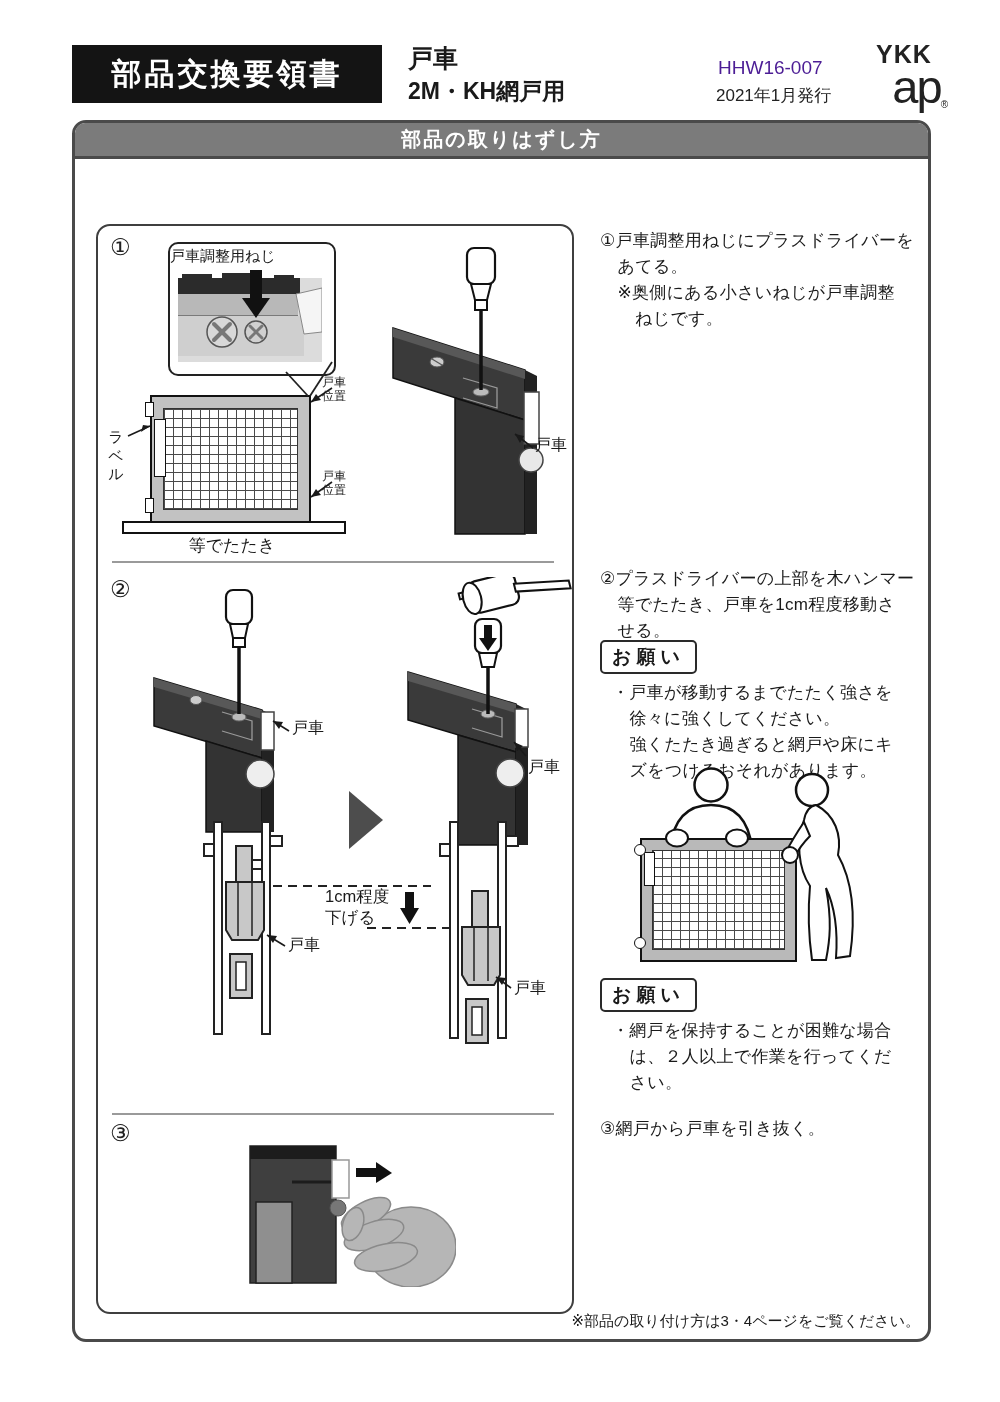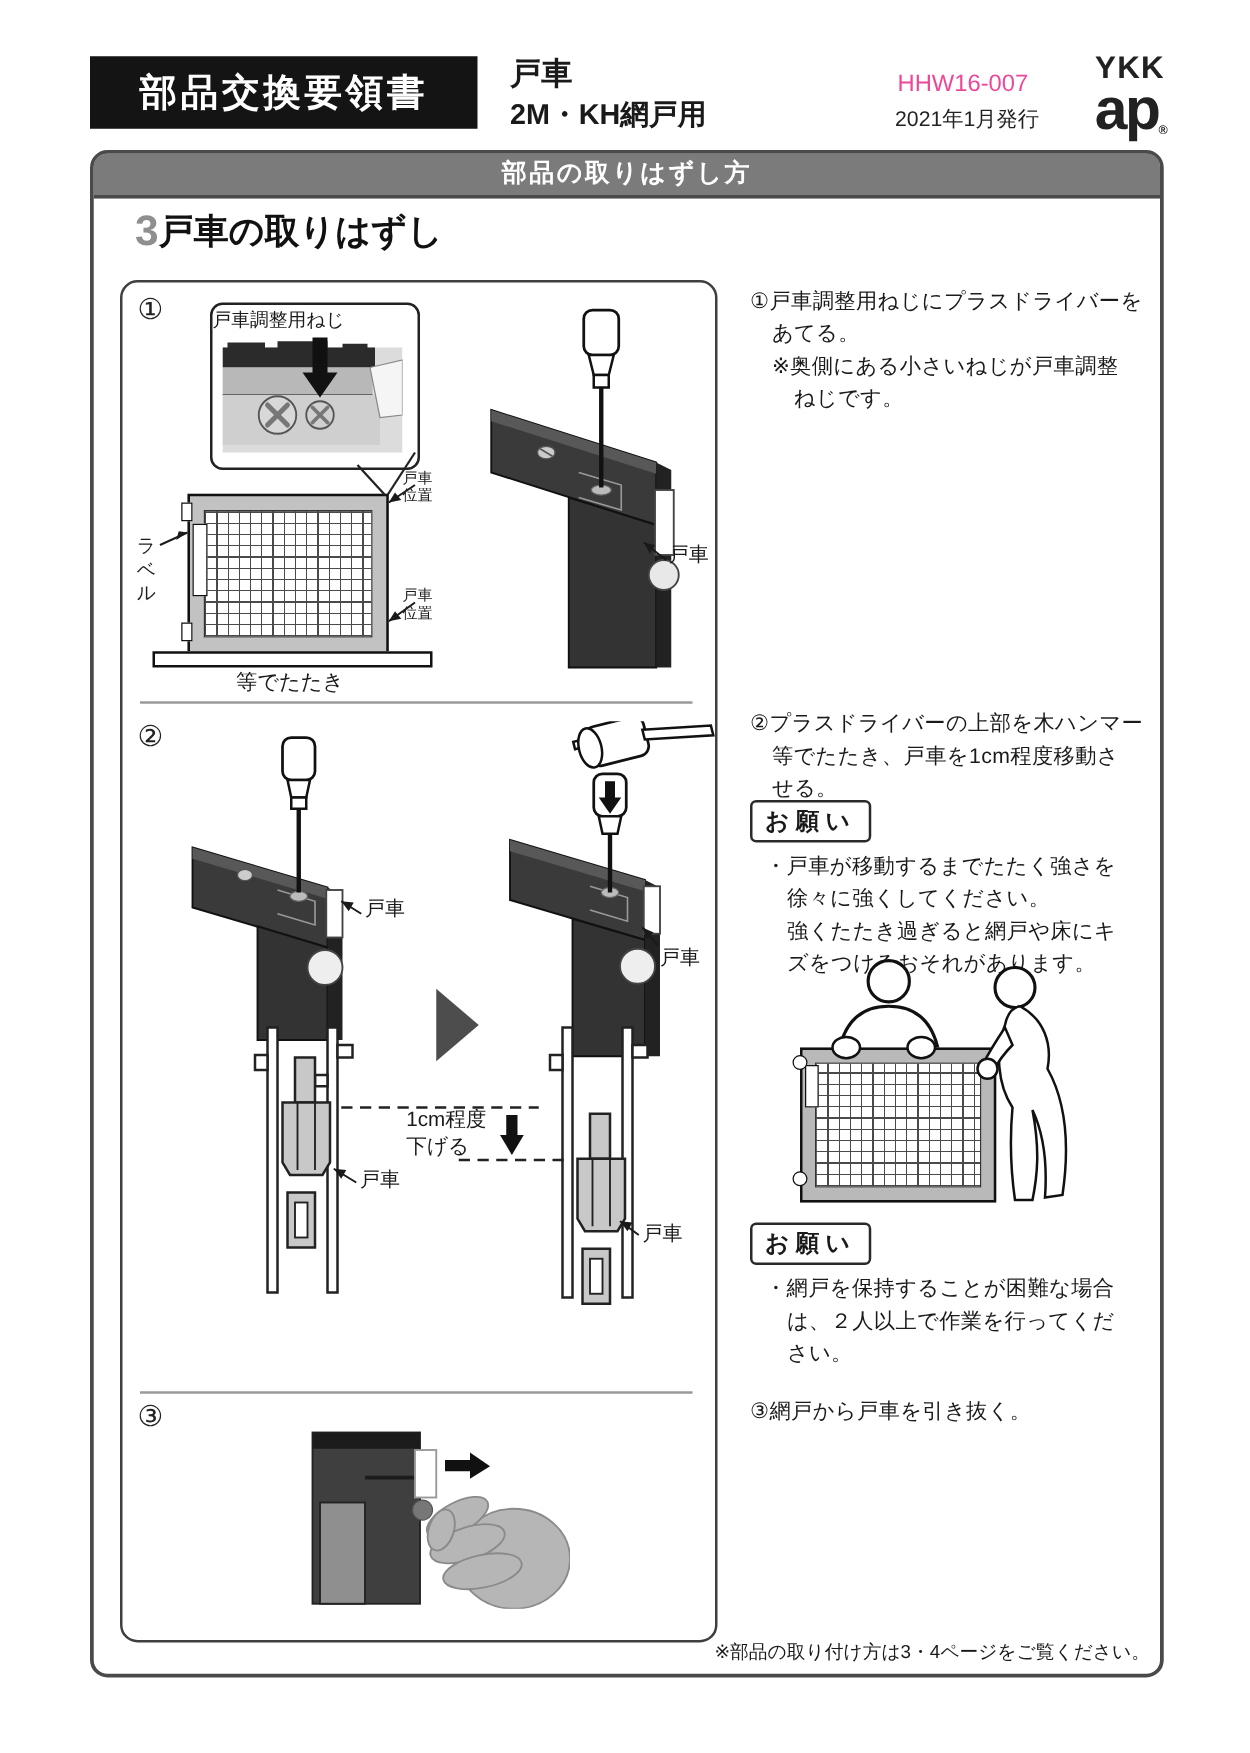--- a/index.html
+++ b/index.html
@@ -26,50 +26,47 @@
   .vtext{writing-mode:vertical-rl;text-orientation:upright;font-size:15px;letter-spacing:2px;}
   .mesh{position:absolute;left:11px;top:11px;right:11px;bottom:11px;border:1px solid #333;background-color:#fff;
         background-image:repeating-linear-gradient(0deg,#4a4a4a 0 1px,transparent 1px 9px),
                          repeating-linear-gradient(90deg,#4a4a4a 0 1px,transparent 1px 9px);}
   .calloutbox{border:2px solid #222;border-radius:10px;background:#fff;}
   .nub{background:#fff;border:1.5px solid #111;}
   .rollerdot{background:#fff;border:1.5px solid #111;border-radius:50%;}
   .strip{background:#fff;border:1.5px solid #111;}
   .logo{line-height:1;text-align:center;color:#222;}
   .logo .ykk{font-size:25px;font-weight:900;letter-spacing:1px;}
-  .logo .ap{font-size:47px;font-weight:700;letter-spacing:-2px;margin-top:-4px;}
+  .logo .ap{font-size:47px;font-weight:400;letter-spacing:-2px;margin-top:-4px;text-align:right;}
   .logo .reg{font-size:10px;vertical-align:bottom;}
   svg{display:block;}
 </style>
 </head>
 <body>
 
 <div id="canvas">
 
   <div class="abs docbox" style="left:72px;top:45px;width:310px;height:58px;">
     <span>部品交換要領書</span>
   </div>
   <div class="abs b" style="left:408px;top:42px;font-size:25px;">戸車</div>
   <div class="abs b" style="left:408px;top:76px;font-size:23px;">2M・KH網戸用</div>
-  <div class="abs" style="left:718px;top:57px;font-size:19px;color:#ec4899;">HHW16-007</div>
+  <div class="abs" style="left:718px;top:57px;font-size:19px;color:#4c1d95;">HHW16-007</div>
   <div class="abs" style="left:716px;top:84px;font-size:17px;color:#222;">2021年1月発行</div>
   <div class="abs logo" style="left:862px;top:42px;width:84px;">
     <div class="ykk">YKK</div>
     <div class="ap"><span>ap</span><span class="reg">®</span></div>
   </div>
 
   <div class="abs mainbox" style="left:72px;top:120px;width:853px;height:1216px;">
     <div class="graybar">
       <span>部品の取りはずし方</span>
     </div>
   </div>
 
-  <div class="abs" style="left:108px;top:166px;">
-    <span class="b" style="font-size:34px;color:#8f8f8f;vertical-align:-2px;">3</span><span class="b" style="font-size:28px;color:#111;">戸車の取りはずし</span>
-  </div>
 
   <div class="abs panel" style="left:96px;top:224px;width:474px;height:1086px;"></div>
   <div class="abs divider" style="left:112px;top:561px;width:442px;"></div>
   <div class="abs divider" style="left:112px;top:1113px;width:442px;"></div>
 
   <div class="abs marker" style="left:110px;top:234px;">①</div>
   <div class="abs marker" style="left:110px;top:576px;">②</div>
   <div class="abs marker" style="left:110px;top:1120px;">③</div>
 
   <div class="abs calloutbox" style="left:168px;top:242px;width:164px;height:130px;">

